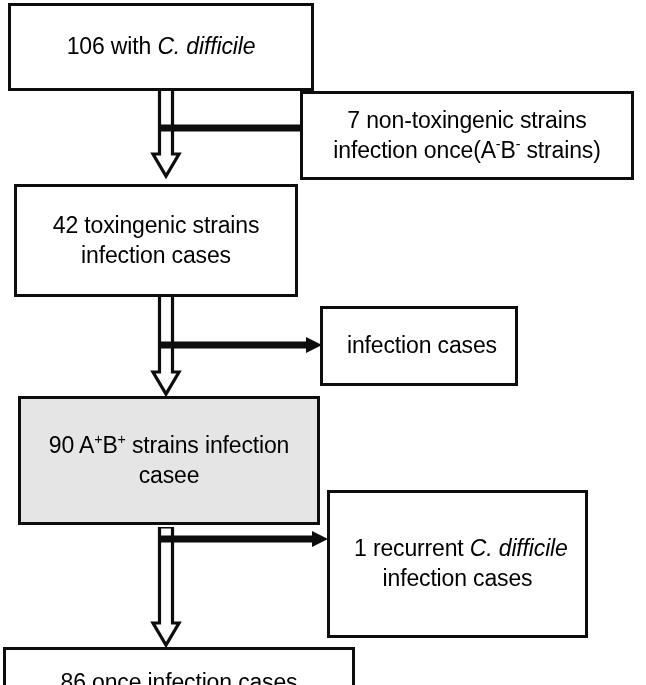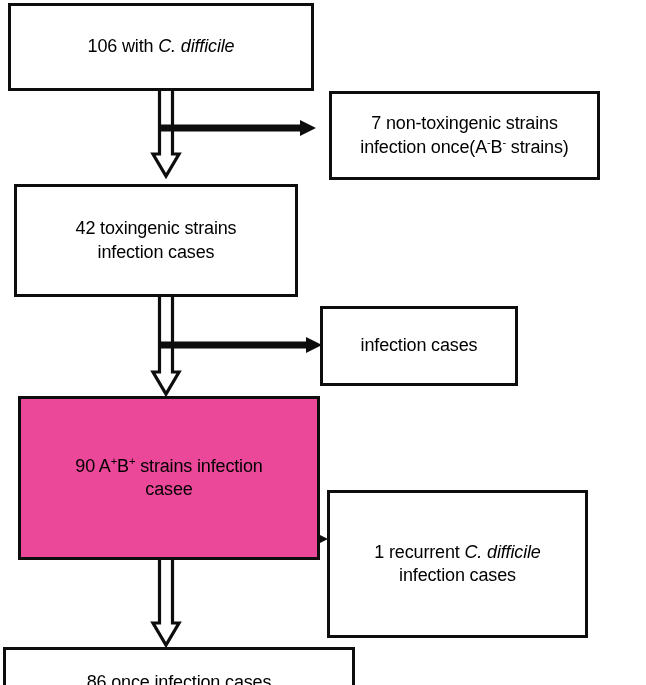--- a/index.html
+++ b/index.html
@@ -19,21 +19,21 @@
   .node {
     position: absolute;
     box-sizing: border-box;
     border: 3px solid #0d0d0d;
     background: #ffffff;
     display: flex;
     align-items: center;
     justify-content: center;
     text-align: center;
     line-height: 1.30;
-    font-size: 18px;
+    font-size: 23px;
     letter-spacing: -0.15px;
     padding: 2px 24px;
     z-index: 3;
   }
   .node .txt { display: block; width: 100%; }
   .node .line { display: block; white-space: nowrap; }
   .ital { font-style: italic; }
   sup {
     font-size: 0.62em;
     vertical-align: super;
@@ -97,41 +97,41 @@
       <polygon points="154,2 170,10 154,18" fill="#0d0d0d"></polygon>
     </svg>
   </div>
 
   <div class="node" style="left: 8px; top: 3px; width: 306px; height: 88px; border-color: rgb(13, 13, 13); background: rgb(255, 255, 255);">
     <span class="txt">
         <span class="line"><span>106 with </span><span class="ital">C. difficile</span></span>
       </span>
   </div>
 
-  <div class="node" style="left: 329px; top: 91px; width: 271px; height: 89px; border-color: rgb(13, 13, 13); background: rgb(255, 255, 255);">
+  <div class="node" style="left: 300px; top: 91px; width: 334px; height: 89px; border-color: rgb(13, 13, 13); background: rgb(255, 255, 255);">
     <span class="txt">
         <span class="line"><span>7 non-toxingenic strains</span></span>
         <span class="line"><span>infection once(A</span><sup>-</sup><span>B</span><sup>-</sup><span> strains)</span></span>
       </span>
   </div>
 
   <div class="node" style="left: 14px; top: 184px; width: 284px; height: 113px; border-color: rgb(13, 13, 13); background: rgb(255, 255, 255);">
     <span class="txt">
         <span class="line"><span>42 toxingenic strains</span></span>
         <span class="line"><span>infection cases</span></span>
       </span>
   </div>
 
   <div class="node" style="left: 320px; top: 306px; width: 198px; height: 80px; border-color: rgb(13, 13, 13); background: rgb(255, 255, 255);">
     <span class="txt">
         <span class="line"><span>infection cases</span></span>
       </span>
   </div>
 
-  <div class="node" style="left: 18px; top: 396px; width: 302px; height: 164px; border-color: rgb(13, 13, 13); background: #ec4899;">
+  <div class="node" style="left: 18px; top: 396px; width: 302px; height: 129px; border-color: rgb(13, 13, 13); background: #e5e5e5;">
     <span class="txt">
         <span class="line"><span>90 A</span><sup>+</sup><span>B</span><sup>+</sup><span> strains infection</span></span>
         <span class="line"><span>casee</span></span>
       </span>
   </div>
 
   <div class="node" style="left: 327px; top: 490px; width: 261px; height: 148px; border-color: rgb(13, 13, 13); background: rgb(255, 255, 255);">
     <span class="txt">
         <span class="line"><span>1 recurrent </span><span class="ital">C. difficile</span></span>
         <span class="line"><span>infection cases</span></span>

